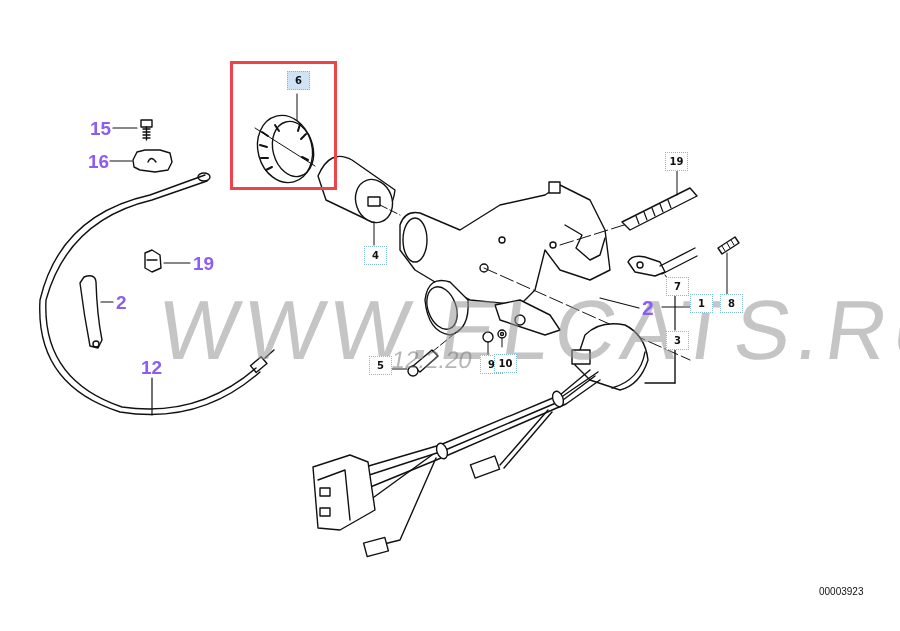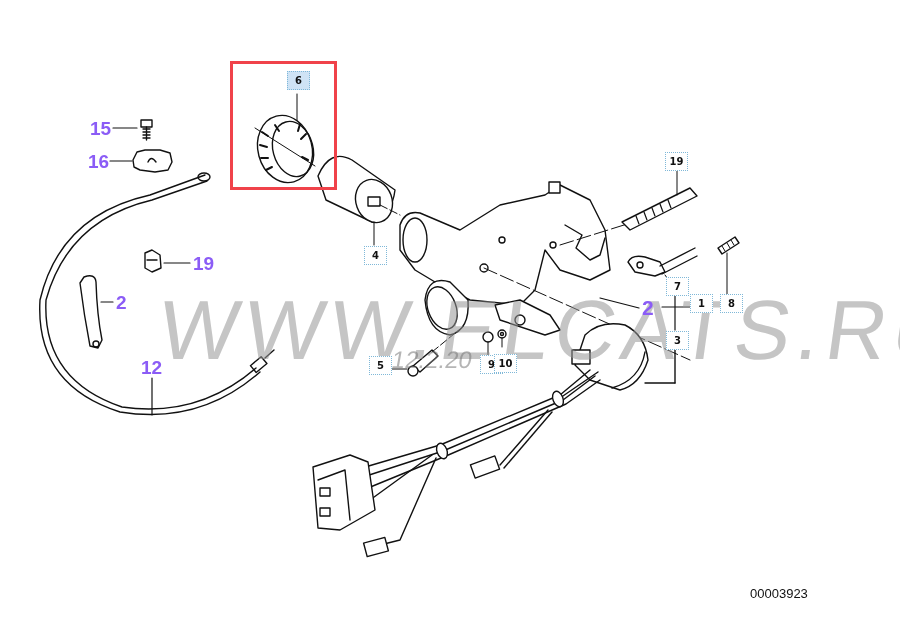--- a/index.html
+++ b/index.html
@@ -36,23 +36,23 @@
     pointer-events: none;
   }
   .date-watermark {
     position: absolute; left: 392px; top: 346px;
     font-family: "Liberation Sans", sans-serif;
     font-size: 24px; color: rgba(120,120,120,0.55);
     transform: skewX(-10deg);
     pointer-events: none;
   }
   .diagram-id {
-    position: absolute; left: 750px; top: 586px;
-    font-family: "Liberation Sans", sans-serif;
-    font-size: 13px; color: #111;
+    position: absolute; left: 819px; top: 586px;
+    font-family: "Liberation Sans", sans-serif;
+    font-size: 10px; color: #111;
   }
   .highlight-box {
     position: absolute; left: 230px; top: 61px;
     width: 101px; height: 123px;
     border: 3px solid #f0424a;
     pointer-events: none;
   }
 </style>
 </head>
 <body>

